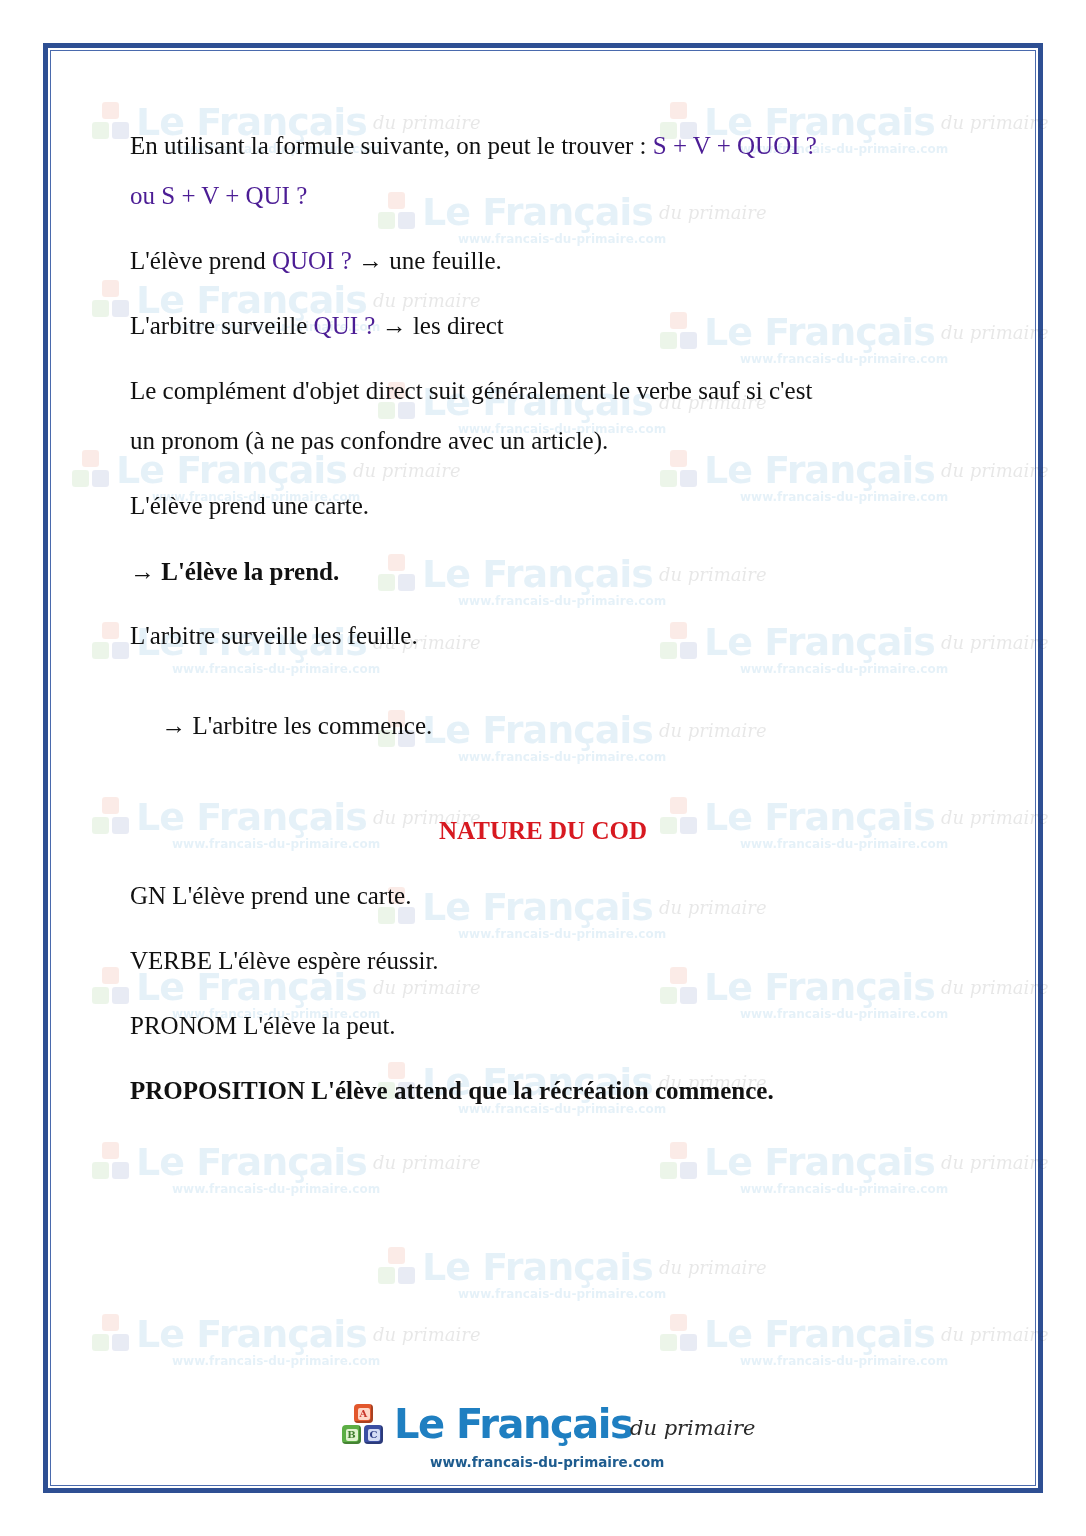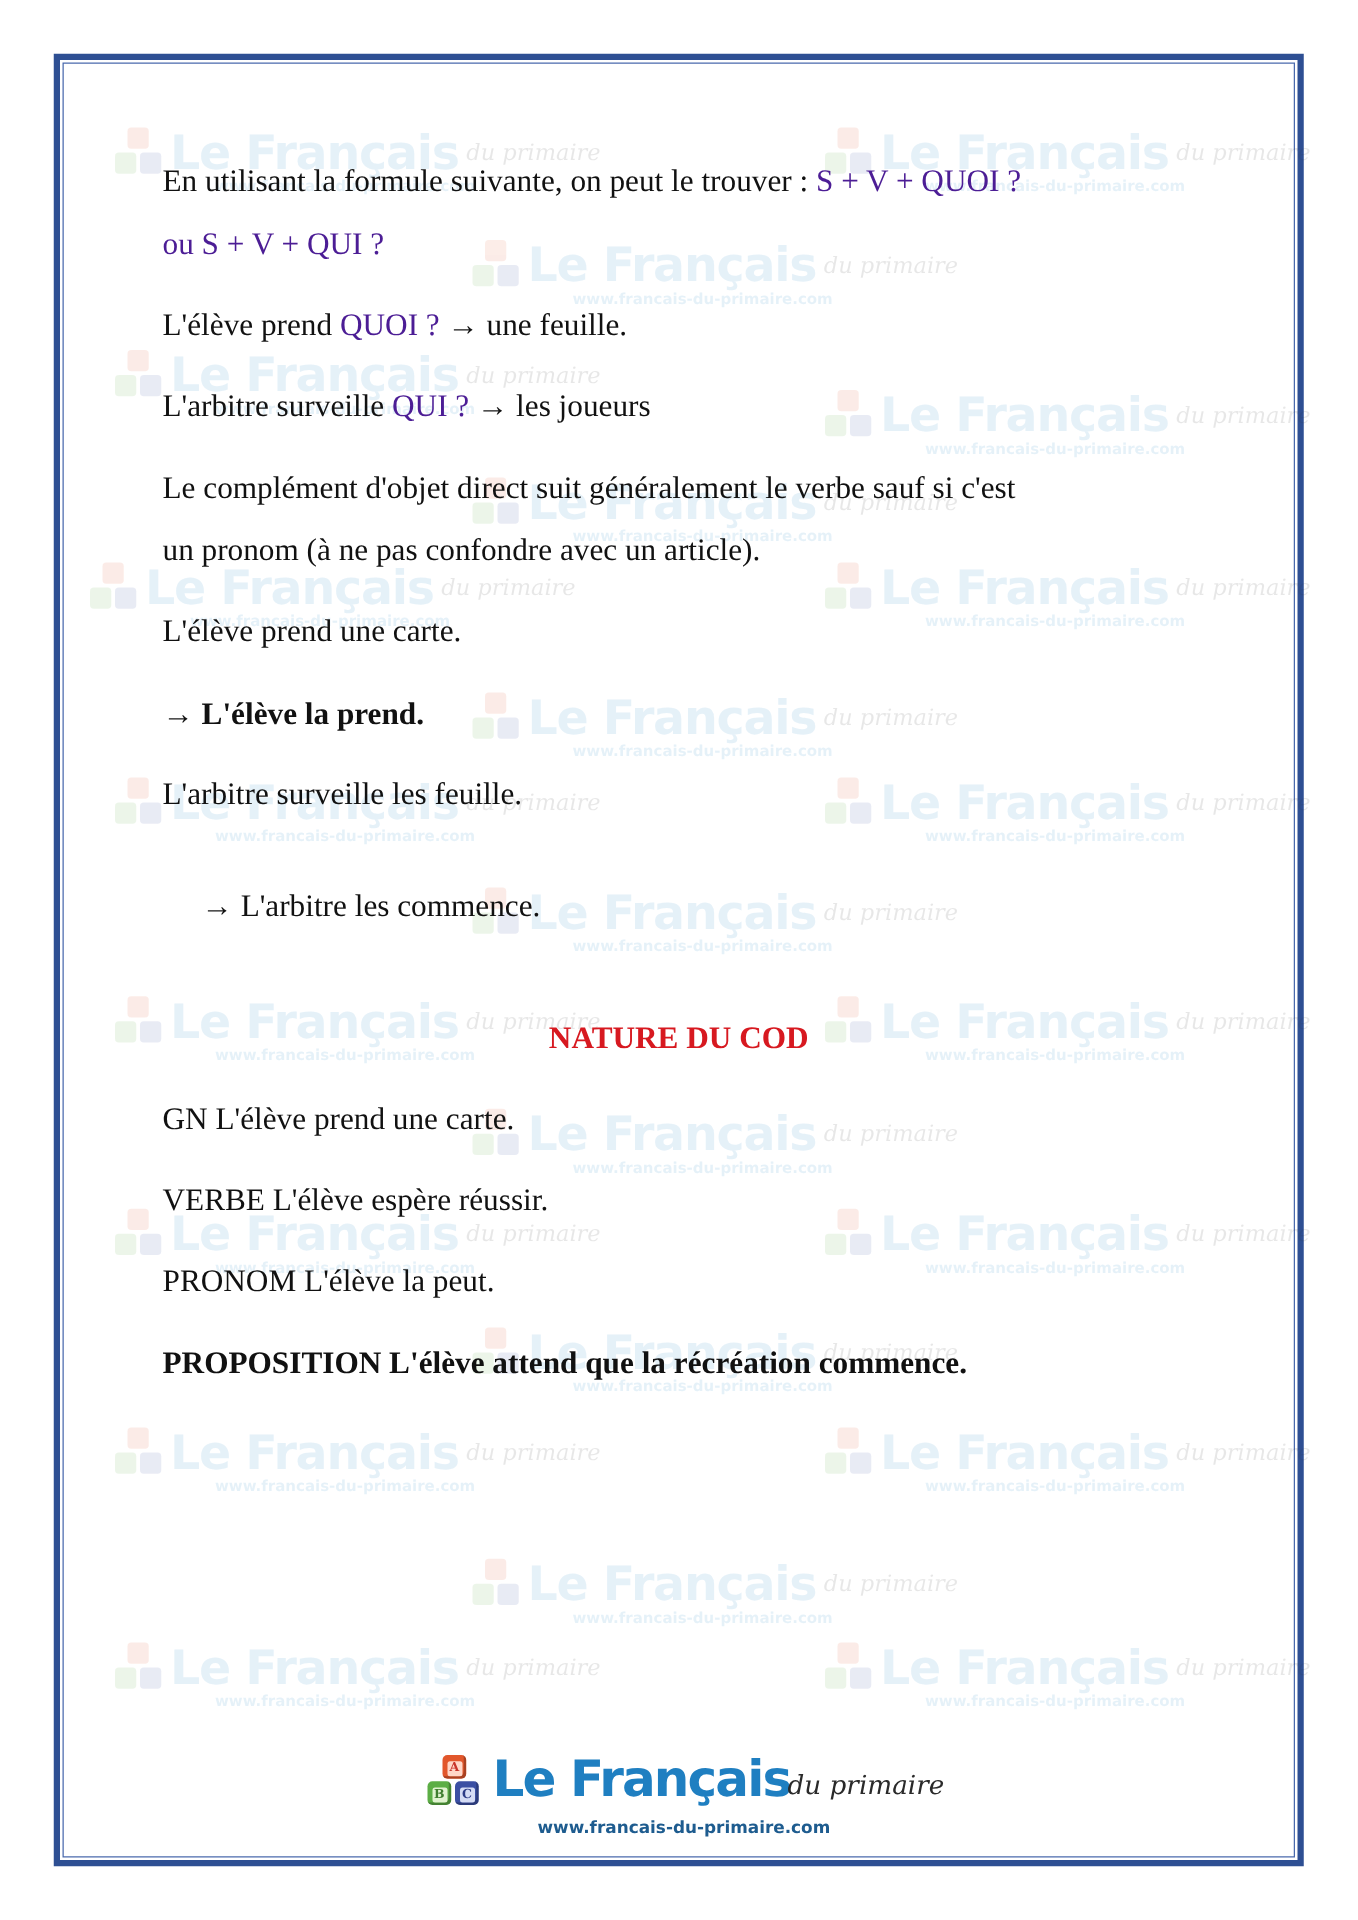--- a/index.html
+++ b/index.html
@@ -468,21 +468,21 @@
 
   <div class="line" style="top:183px;">
     <span class="red">ou S + V + QUI ?</span>
   </div>
 
   <div class="line" style="top:248px;">
     <span>L'élève prend </span><span class="red">QUOI ?</span><span> → une feuille.</span>
   </div>
 
   <div class="line" style="top:313px;">
-    <span>L'arbitre surveille </span><span class="red">QUI ?</span><span> → les joueurs</span>
+    <span>L'arbitre surveille </span><span class="red">QUI ?</span><span> → les direct</span>
   </div>
 
   <div class="line" style="top:378px;">
     <span>Le complément d'objet direct suit généralement le verbe sauf si c'est</span>
   </div>
 
   <div class="line" style="top:428px;">
     <span>un pronom (à ne pas confondre avec un article).</span>
   </div>
 

